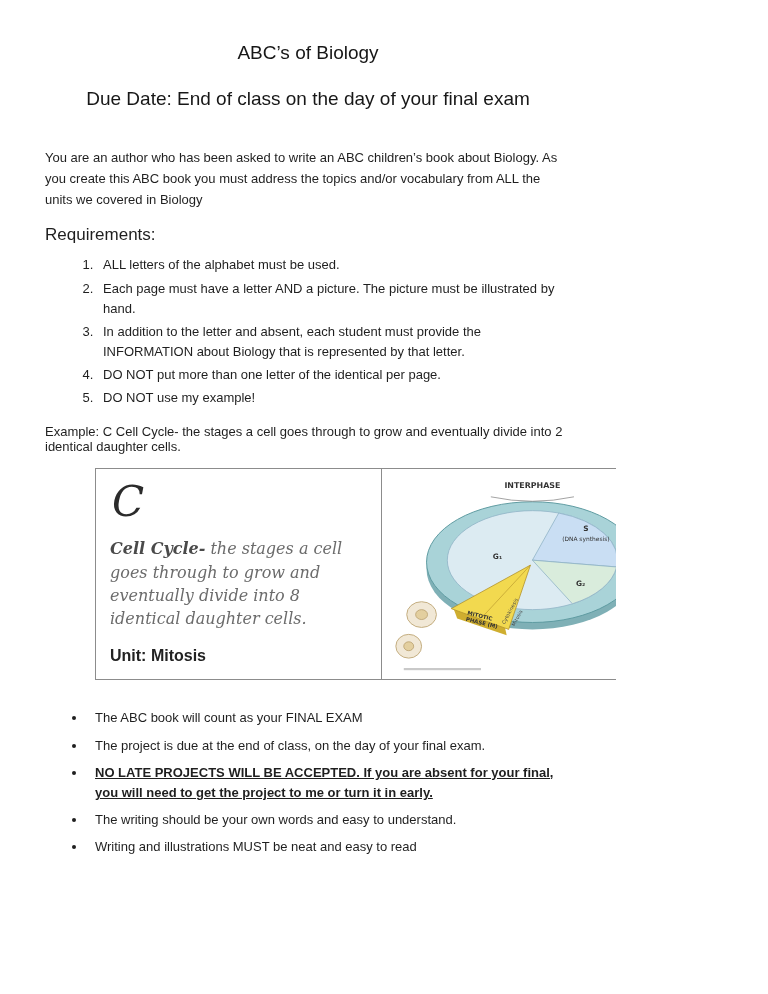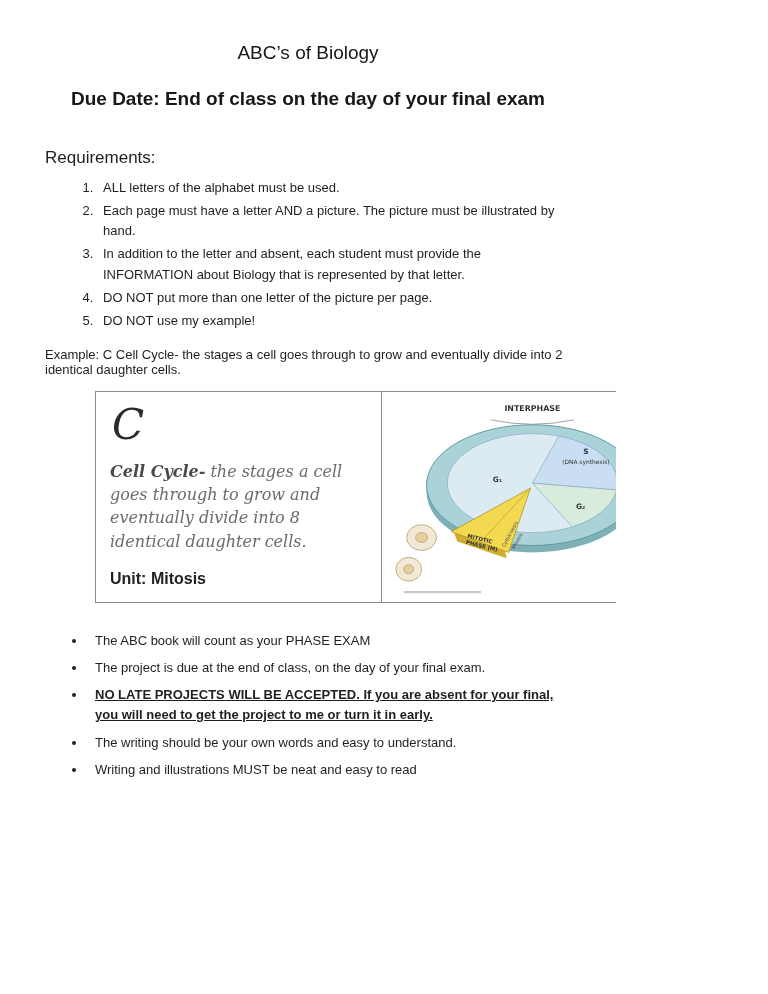--- a/index.html
+++ b/index.html
@@ -20,21 +20,21 @@
   .doc-title {
     text-align: center;
     font-size: 19px;
     font-weight: 400;
     margin: 0 0 24px 0;
     color: #171717;
   }
   .doc-subtitle {
     text-align: center;
     font-size: 19px;
-    font-weight: 700;
+    font-weight: 400;
     margin: 0 0 38px 0;
     color: #171717;
   }
   .body-text {
     font-size: 13px;
     line-height: 1.6;
     margin: 0 0 15px 0;
   }
   .section-label {
     font-size: 17px;
@@ -111,28 +111,29 @@
   }
 </style>
 </head>
 <body>
 
 <div class="page">
 
   <h1 class="doc-title">ABC’s of Biology</h1>
   <h2 class="doc-subtitle">Due Date: End of class on the day of your final exam</h2>
 
+  <p class="body-text">You are an author who has been asked to write an ABC children’s book about Biology. As you create this ABC book you must address the topics and/or vocabulary from ALL the units we covered in Biology</p>
 
   <p class="section-label">Requirements:</p>
 
   <ol class="req-list">
     <li>ALL letters of the alphabet must be used.</li>
     <li>Each page must have a letter AND a picture. The picture must be illustrated by hand.</li>
     <li>In addition to the letter and absent, each student must provide the INFORMATION about Biology that is represented by that letter.</li>
-    <li>DO NOT put more than one letter of the picture per page.</li>
+    <li>DO NOT put more than one letter of the identical per page.</li>
     <li>DO NOT use my example!</li>
   </ol>
 
   <p class="example-line">Example: C Cell Cycle- the stages a cell goes through to grow and eventually divide into 2 identical daughter cells.</p>
 
   <div class="figure">
     <div class="fig-left">
       <div class="big-letter">C</div>
       <div class="handwriting"><span class="term">Cell Cycle-</span><span> the stages a cell goes through to grow and eventually divide into 8 identical daughter cells.</span></div>
       <div class="unit-label">Unit: Mitosis</div>
@@ -176,20 +177,20 @@
           <ellipse cx="27" cy="178" rx="5" ry="4.5" fill="#e3cf9f" stroke="#b89e6d" stroke-width="0.8"></ellipse>
         </g>
 
         <rect x="22" y="200" width="78" height="2.2" fill="#c9c9c9"></rect>
       </svg>
     </div>
   </div>
 
 
   <ul class="notes-list">
-    <li>The ABC book will count as your PHASE EXAM</li>
+    <li>The ABC book will count as your FINAL EXAM</li>
     <li>The project is due at the end of class, on the day of your final exam.</li>
     <li class="emph">NO LATE PROJECTS WILL BE ACCEPTED. If you are absent for your final, you will need to get the project to me or turn it in early.</li>
     <li>The writing should be your own words and easy to understand.</li>
     <li>Writing and illustrations MUST be neat and easy to read</li>
   </ul>
 
 </div>
 
 </body></html>

